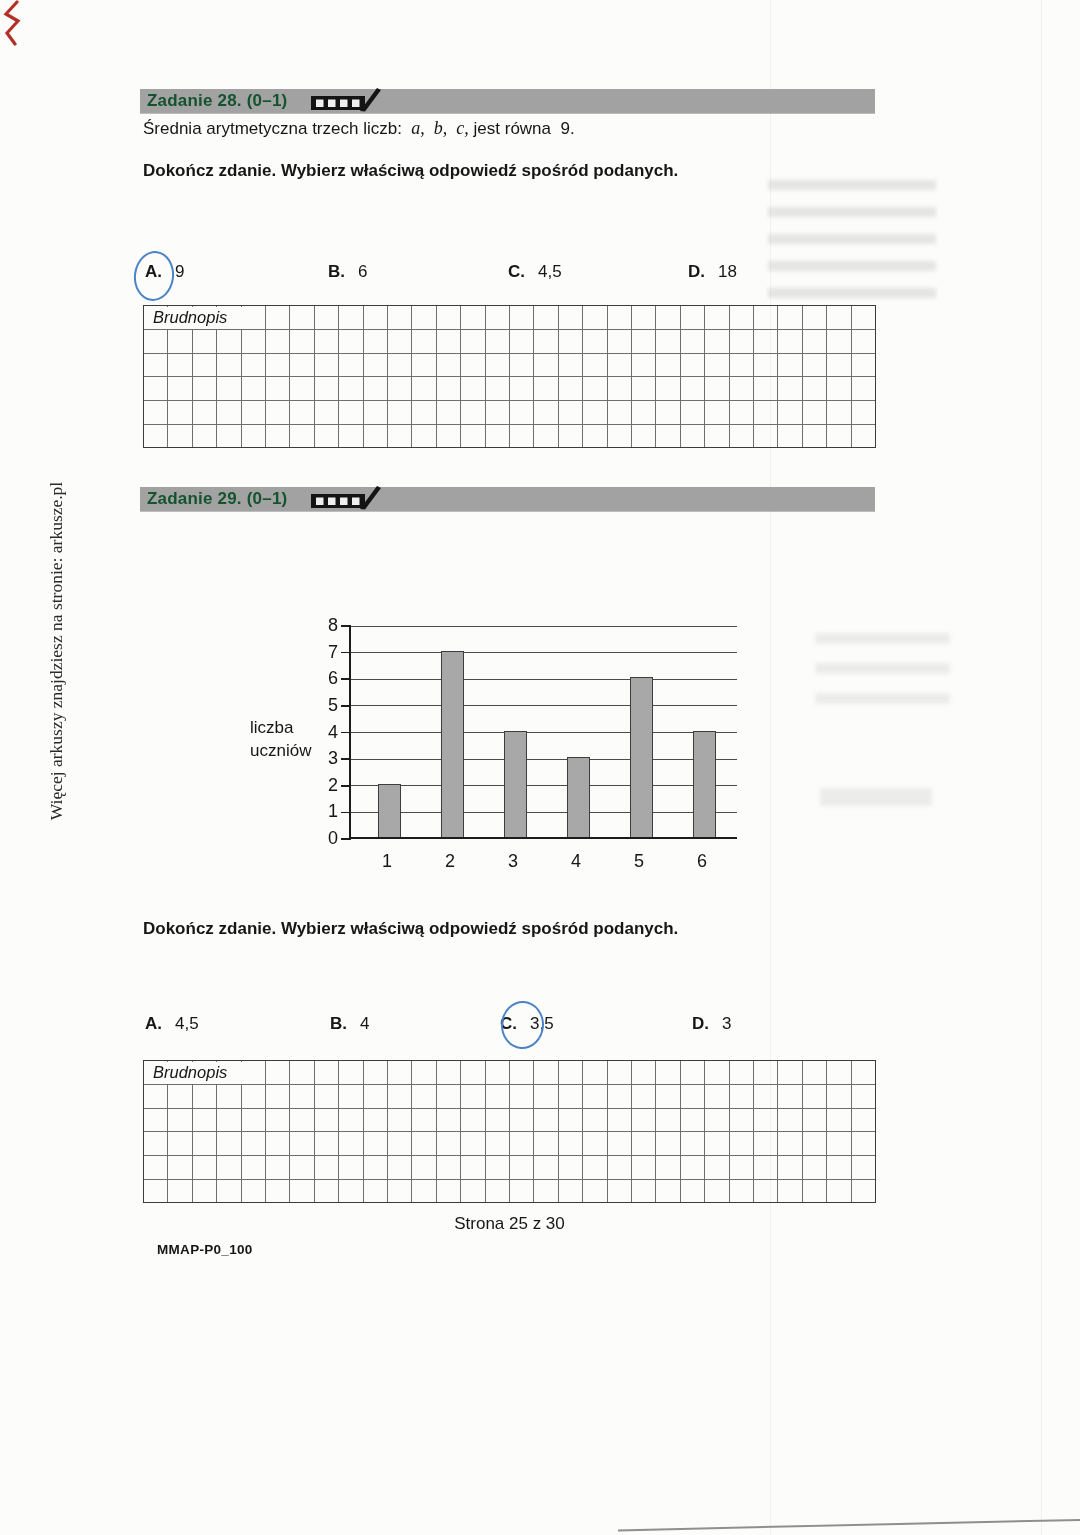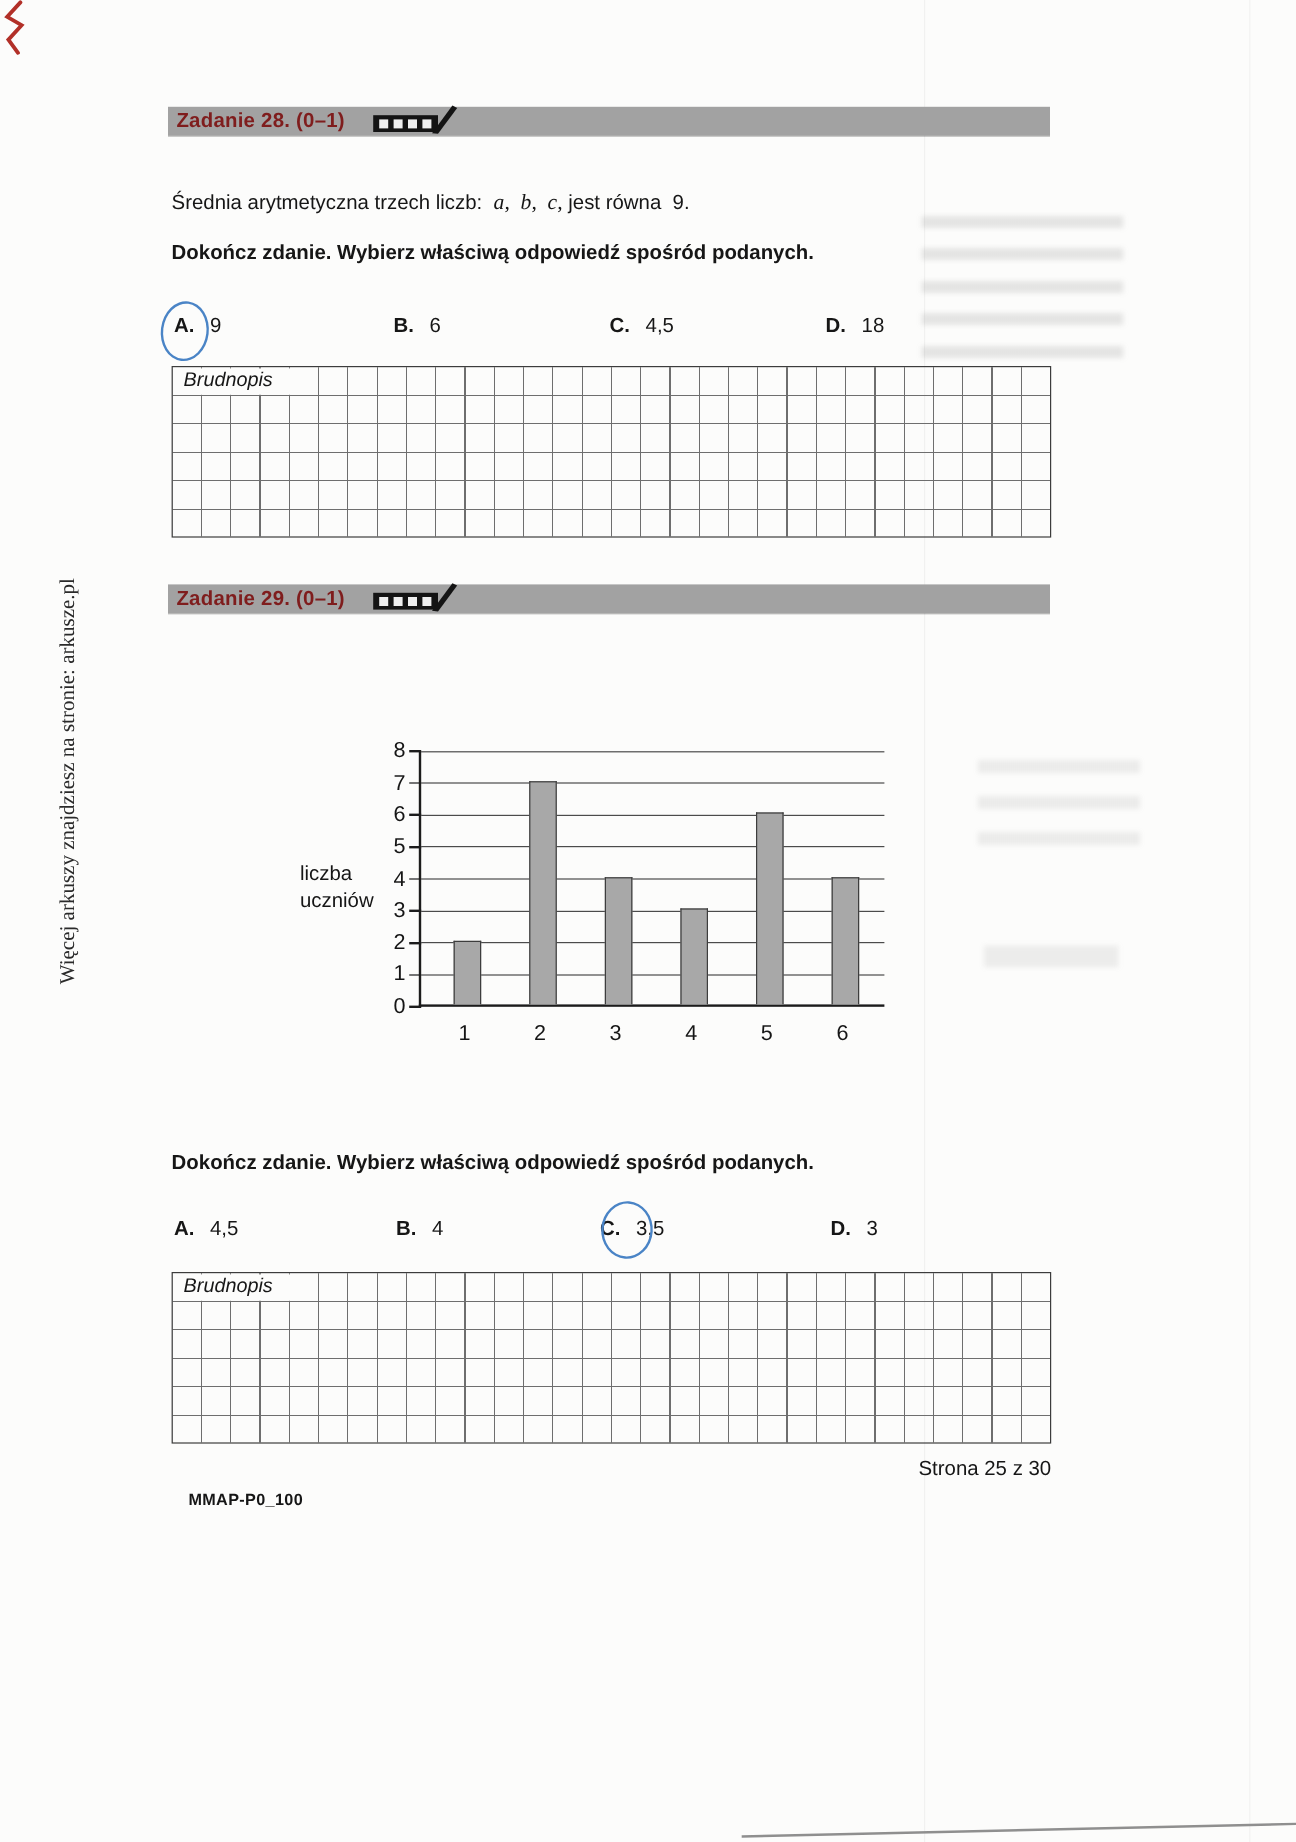--- a/index.html
+++ b/index.html
@@ -9,26 +9,26 @@
     background:#fcfcfb; overflow:hidden;
     font-family:"Liberation Sans", sans-serif; color:#161616;
   }
   
   .task-header {
     position:absolute; left:140px; width:735px; height:24px;
     background:#a2a2a2; display:flex; align-items:center;
     box-shadow:0 1px 0 rgba(0,0,0,.25);
   }
   .task-header .title {
-    font-weight:bold; font-size:17px; padding-left:7px; color:#7f1d1d;
+    font-weight:bold; font-size:17px; padding-left:7px; color:#14532d;
     letter-spacing:.2px;
   }
   .marker-icon { margin-left:24px; overflow:visible; }
   
-  .bodyline { position:absolute; left:143px; font-size:17px; white-space:pre-wrap;margin-top:40px; }
+  .bodyline { position:absolute; left:143px; font-size:17px; white-space:pre-wrap; }
   .math { font-family:"Liberation Serif", serif; font-style:italic; font-size:18px; white-space:pre-wrap; }
   .bold  { font-weight:bold; }
   .para  { position:absolute; left:143px; width:726px; font-size:17px; line-height:29px; }
   
   .answer { position:absolute; font-size:17px; white-space:nowrap; }
   .answer .letter { font-weight:bold; margin-right:13px; }
   .sel-circle {
     position:absolute; border:2.5px solid #4a84c6; border-radius:50%;
     background:transparent;
   }
@@ -56,21 +56,21 @@
   .bar {
     position:absolute; bottom:0; width:23px; background:#a8a8a8;
     border:1.6px solid #3d3d3d; border-bottom:none;
   }
   .ytick { position:absolute; width:40px; text-align:right; font-size:18px; }
   .xtick { position:absolute; width:30px; text-align:center; font-size:18px; }
   .axis-label { font-size:17px; }
   .ylabel { position:absolute; left:0; top:104px; width:72px; line-height:23px; }
   .xlabel { position:absolute; text-align:center; }
   
-  .footer-page { position:absolute; left:143px; width:733px; text-align:right; top:1214px; font-size:17px; }
+  .footer-page { position:absolute; left:143px; width:733px; text-align:center; top:1214px; font-size:17px; }
   .footer-code { position:absolute; left:157px; top:1242px; font-size:13.5px; font-weight:bold; letter-spacing:.3px; }
   .side-text {
     position:absolute; left:-153px; top:640px; width:420px; height:22px;
     transform:rotate(-90deg); transform-origin:center;
     font-family:"Liberation Serif", serif; font-size:17.5px; color:#2a2a2a;
     text-align:center; white-space:nowrap;
   }
   
   .ghost { position:absolute; filter:blur(2px); pointer-events:none; }
   .g1 { left:768px; top:180px; width:168px; height:122px;

